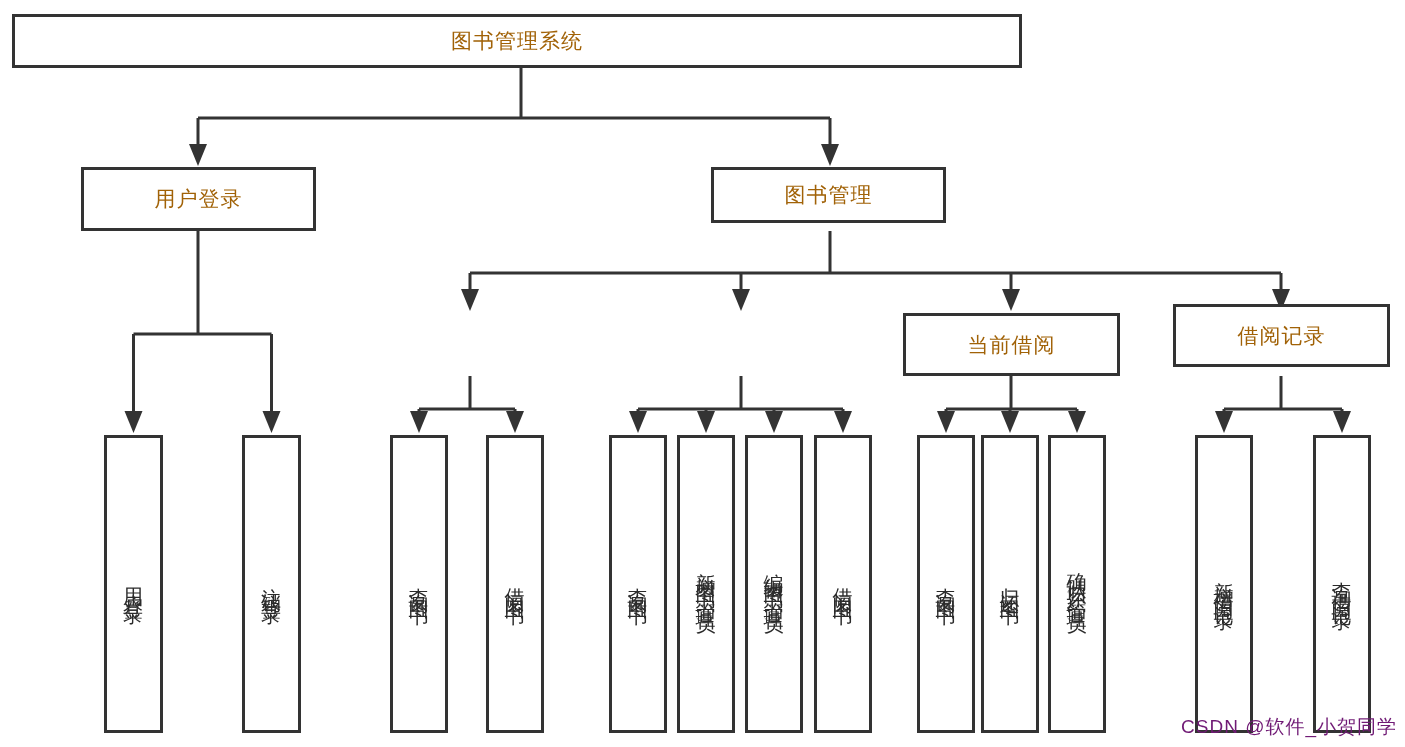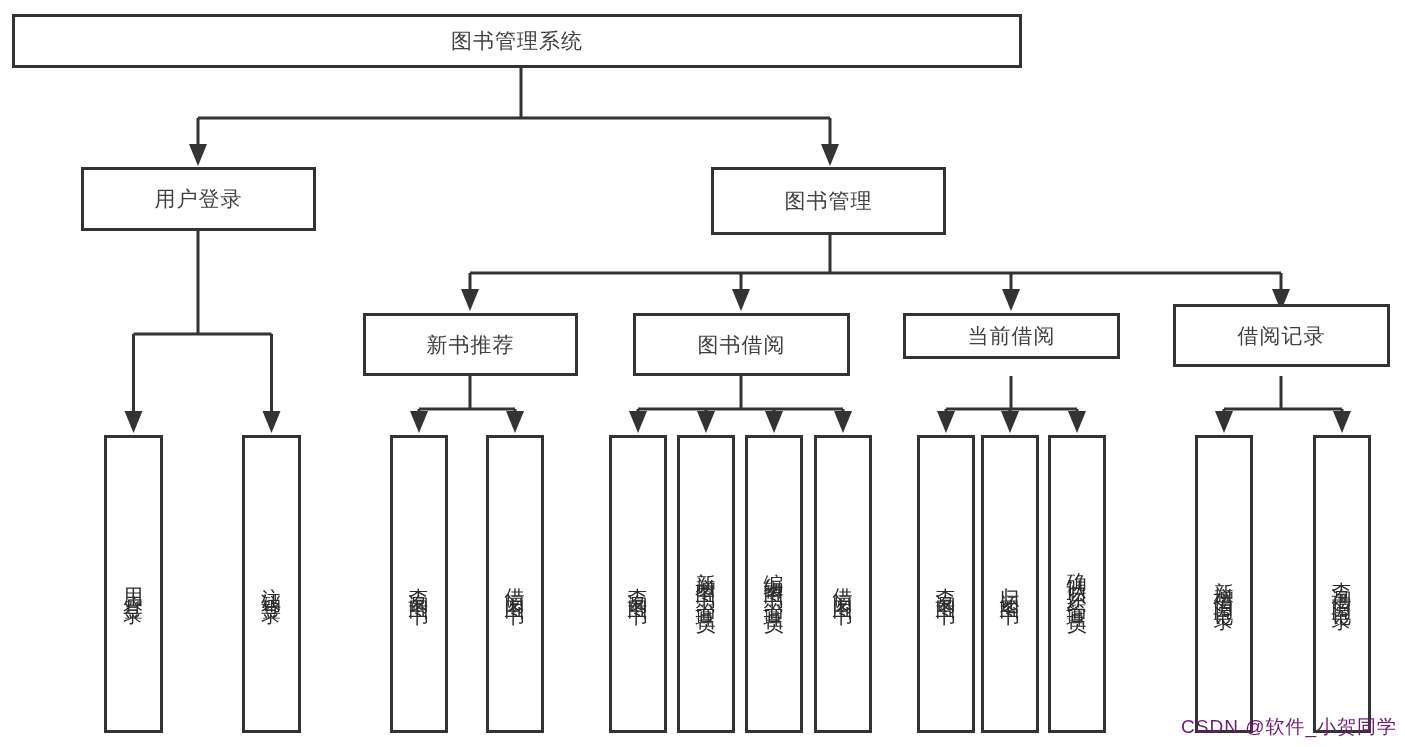--- a/index.html
+++ b/index.html
@@ -10,21 +10,21 @@
     font-family:"Liberation Sans","DejaVu Sans",sans-serif;
     overflow:hidden;
   }
   #connectors{position:absolute;left:0;top:0;z-index:1;}
   .hbox{
     position:absolute;z-index:2;box-sizing:border-box;
     background:#ffffff;border:3px solid #333333;
     display:flex;align-items:center;justify-content:center;
   }
   .hlbl{
-    font-size:21px;color:#404040;letter-spacing:1px;white-space:nowrap;
+    font-size:21px;color:#a16207;letter-spacing:1px;white-space:nowrap;
   }
   .vbox{
     position:absolute;z-index:2;box-sizing:border-box;
     background:#ffffff;border:3px solid #333333;
     display:flex;align-items:center;justify-content:center;
   }
   .vtext{
     writing-mode:vertical-rl;text-orientation:mixed;
     font-size:20px;color:#2b2b2b;letter-spacing:6px;line-height:1.1;
   }
@@ -73,31 +73,25 @@
     </g>
   </svg>
 
   <div class="hbox" style="left:12px;top:14px;width:1010px;height:54px">
     <span class="hlbl">图书管理系统</span>
   </div>
 
   <div class="hbox" style="left:81px;top:167px;width:235px;height:64px">
     <span class="hlbl">用户登录</span>
   </div>
-  <div class="hbox" style="left:711px;top:167px;width:235px;height:68px">
+  <div class="hbox" style="left:711px;top:167px;width:235px;height:56px">
     <span class="hlbl">图书管理</span>
   </div>
 
-  <div class="hbox" style="left:363px;top:313px;width:215px;height:63px">
-    <span class="hlbl">新书推荐</span>
-  </div>
-  <div class="hbox" style="left:633px;top:313px;width:217px;height:63px">
-    <span class="hlbl">图书借阅</span>
-  </div>
-  <div class="hbox" style="left:903px;top:313px;width:217px;height:46px">
+  <div class="hbox" style="left:903px;top:313px;width:217px;height:63px">
     <span class="hlbl">当前借阅</span>
   </div>
   <div class="hbox" style="left:1173px;top:304px;width:217px;height:63px">
     <span class="hlbl">借阅记录</span>
   </div>
 
   <div class="vbox" style="left:104px;top:435px;width:59px;height:298px">
     <span class="vtext">用户登录</span>
   </div>
   <div class="vbox" style="left:242px;top:435px;width:59px;height:298px">

